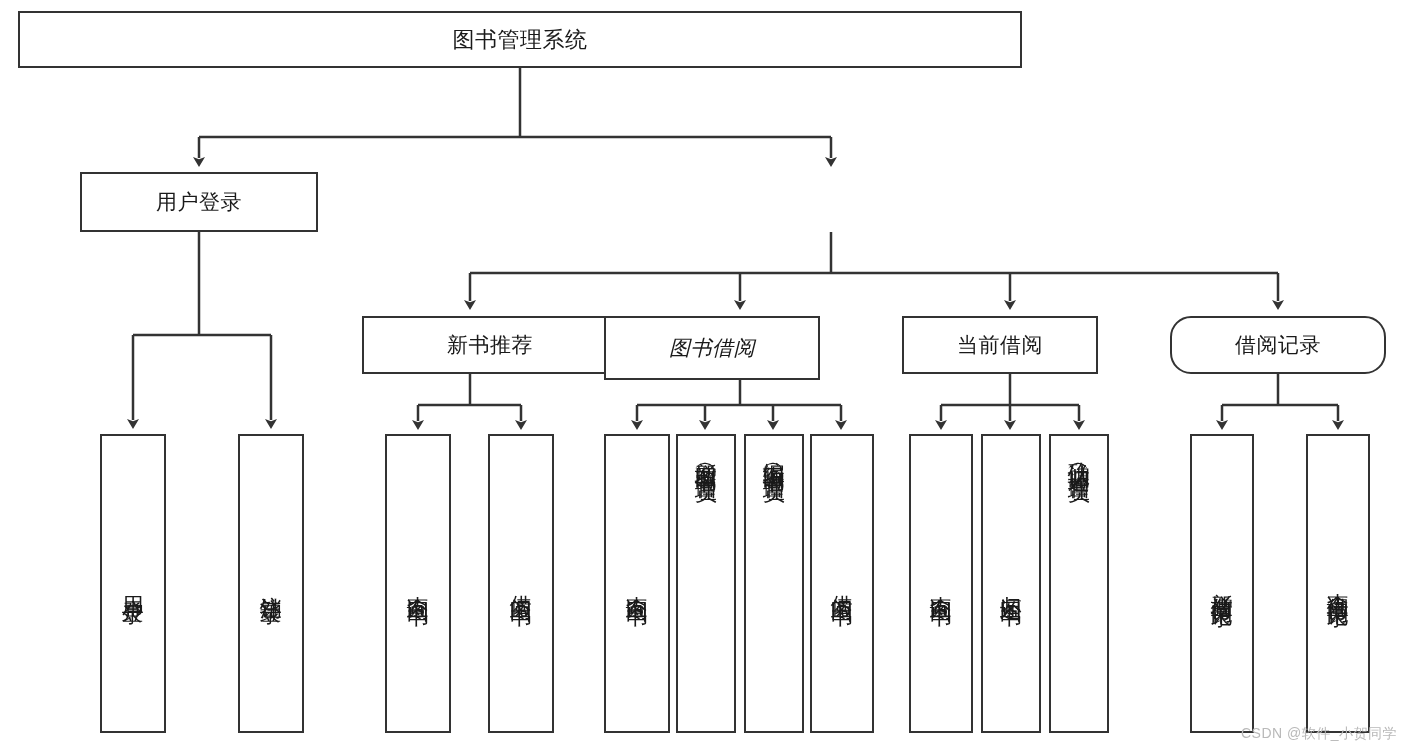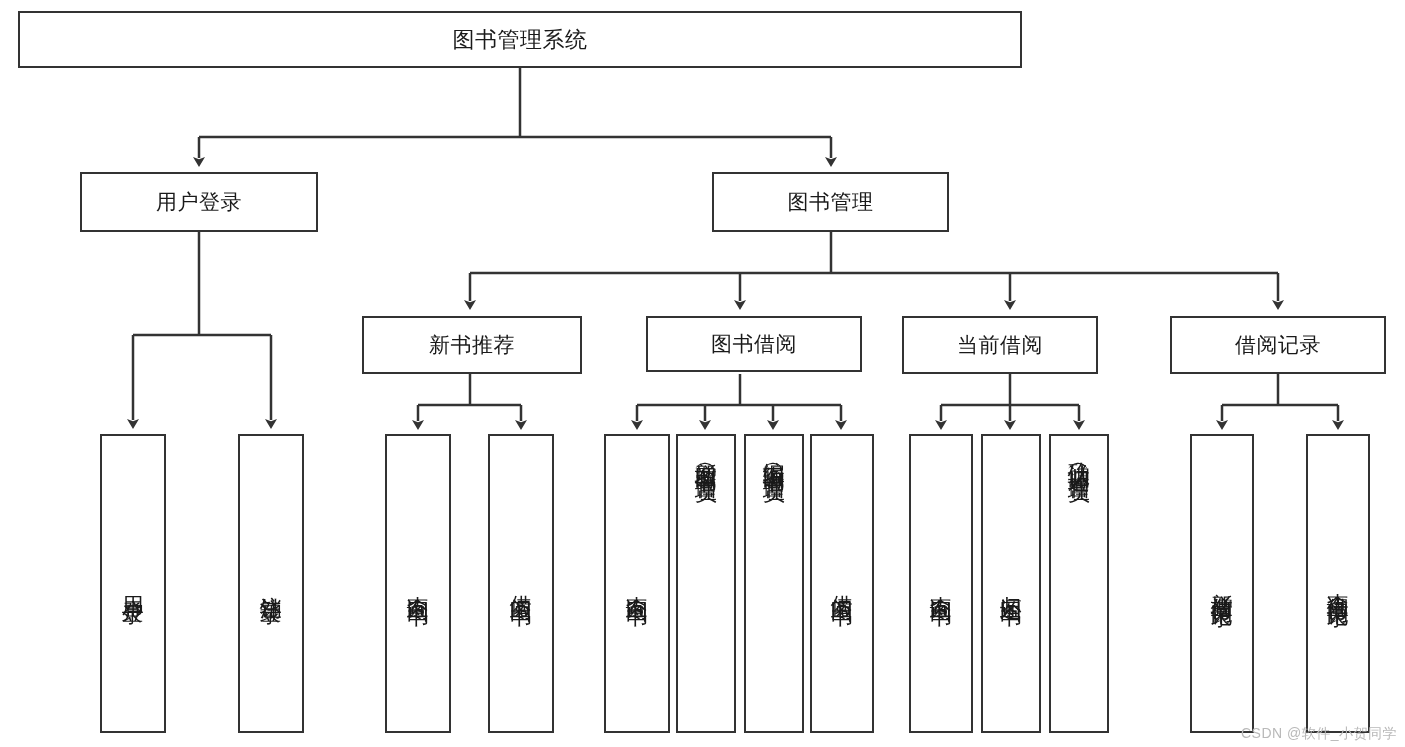--- a/index.html
+++ b/index.html
@@ -137,34 +137,31 @@
     <path class="wire" d="M1338,405 L1338,421" marker-end="url(#arrow)"></path>
   </svg>
 
   <div class="node horiz root" style="left:18px; top:11px; width:1004px; height:57px;">
     <span class="label">图书管理系统</span>
   </div>
 
   <div class="node horiz" style="left:80px; top:172px; width:238px; height:60px;">
     <span class="label">用户登录</span>
   </div>
-  <div class="node horiz" style="left:712px; top:172px; width:237px; height:60px;">
-    <span class="label">图书管理</span>
-  </div>
-
-  <div class="node horiz" style="left:362px; top:316px; width:220px; height:58px;">
+
+  <div class="node horiz" style="left:362px; top:316px; width:256px; height:58px;">
     <span class="label">新书推荐</span>
   </div>
-  <div class="node horiz" style="left:646px; top:316px; width:216px; height:56px;">
+  <div class="node horiz" style="left:604px; top:316px; width:216px; height:64px;font-style:italic;">
     <span class="label">图书借阅</span>
   </div>
   <div class="node horiz" style="left:902px; top:316px; width:196px; height:58px;">
     <span class="label">当前借阅</span>
   </div>
-  <div class="node horiz" style="left:1170px; top:316px; width:216px; height:58px;">
+  <div class="node horiz" style="left:1170px; top:316px; width:216px; height:58px;border-radius:21px;">
     <span class="label">借阅记录</span>
   </div>
 
   <div class="node vert centered" style="left:100px; top:434px; width:66px; height:299px;">
     <span class="label">用户登录</span>
   </div>
   <div class="node vert centered" style="left:238px; top:434px; width:66px; height:299px;">
     <span class="label">注销登录</span>
   </div>
 

